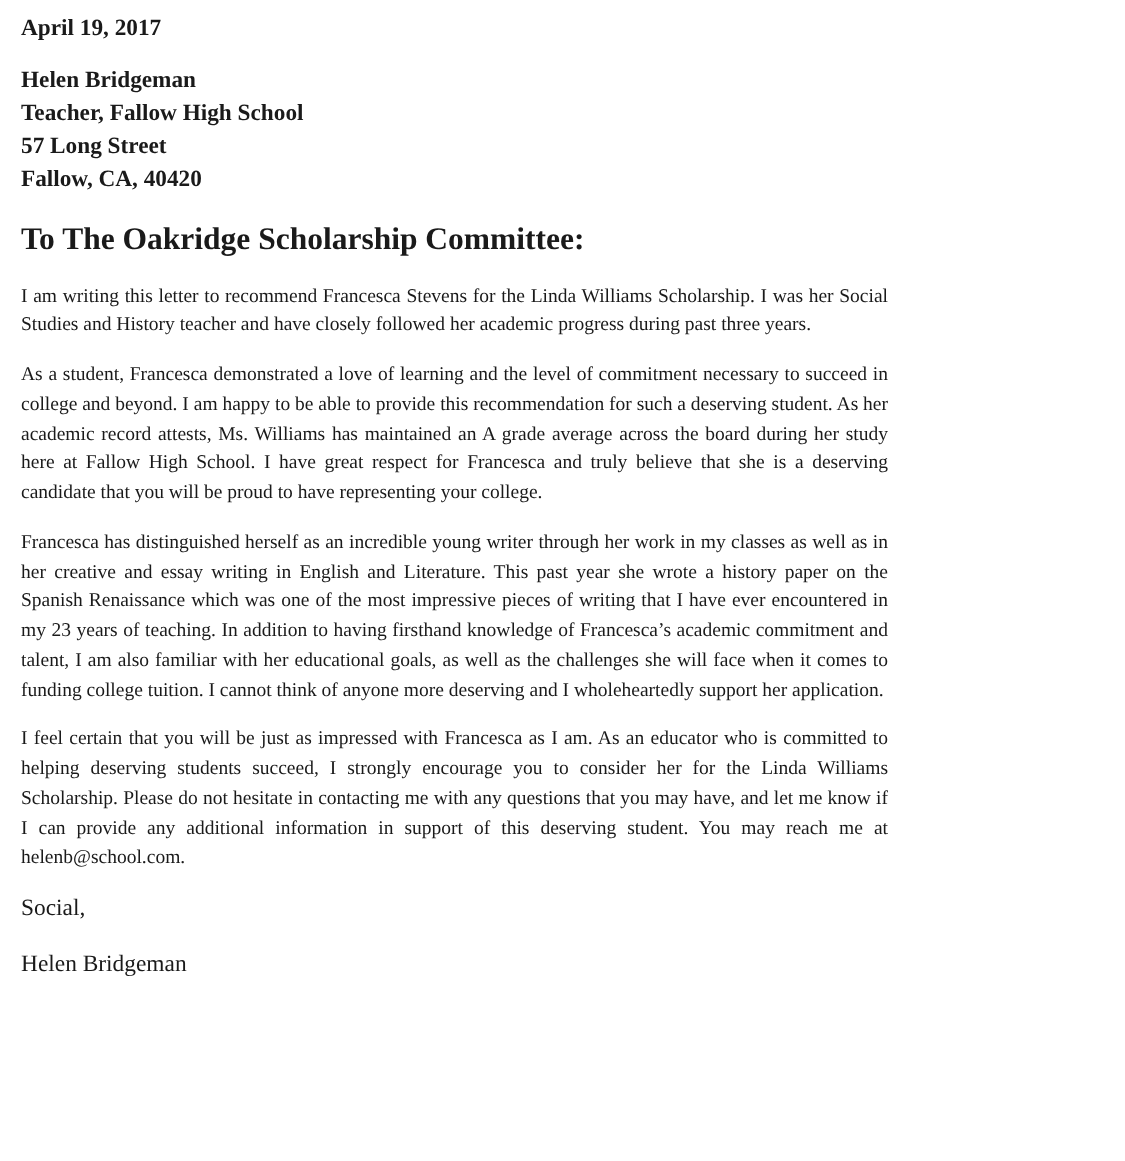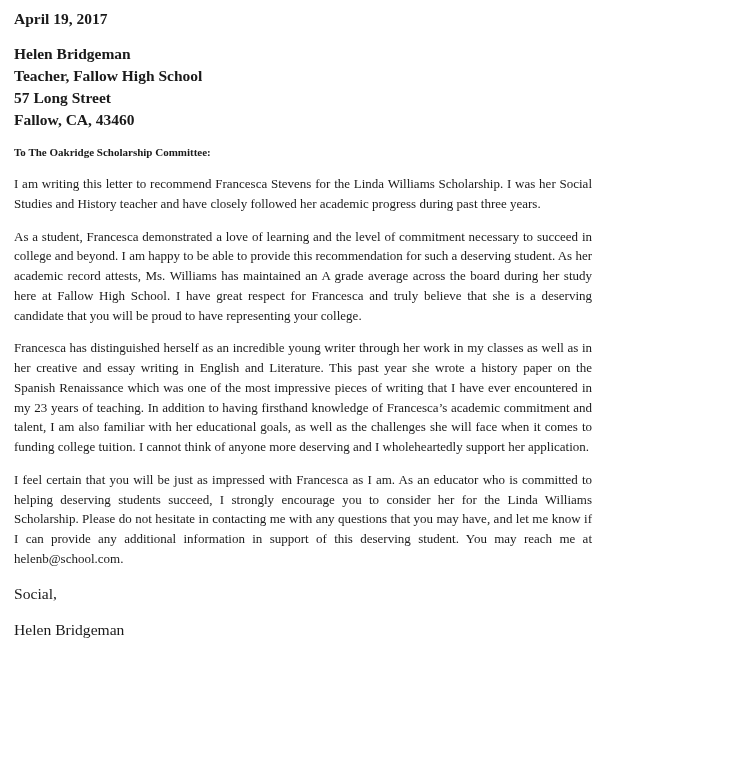--- a/index.html
+++ b/index.html
@@ -33,21 +33,21 @@
     margin: 0 0 15px 0;
   }
   .sender-line {
     font-size: 15.5px;
     font-weight: bold;
     line-height: 1.42;
     margin: 0;
     white-space: nowrap;
   }
   .salutation {
-    font-size: 11px;
+    font-size: 21px;
     font-weight: bold;
     line-height: 1.25;
     margin: 0 0 14px 0;
   }
   .body-paragraph {
     font-size: 13px;
     line-height: 1.52;
     text-align: justify;
     text-justify: inter-word;
     margin: 0 0 13px 0;
@@ -70,21 +70,21 @@
 <body>
 
 <div class="page">
 
   <div class="letter-date">April 19, 2017</div>
 
   <div class="sender-block">
     <div class="sender-line">Helen Bridgeman</div>
     <div class="sender-line">Teacher, Fallow High School</div>
     <div class="sender-line">57 Long Street</div>
-    <div class="sender-line">Fallow, CA, 43460</div>
+    <div class="sender-line">Fallow, CA, 40420</div>
   </div>
 
   <div class="salutation">To The Oakridge Scholarship Committee:</div>
 
   <p class="body-paragraph">I am writing this letter to recommend Francesca Stevens for the Linda Williams Scholarship. I was her Social Studies and History teacher and have closely followed her academic progress during past three years.</p>
 
   <p class="body-paragraph">As a student, Francesca demonstrated a love of learning and the level of commitment necessary to succeed in college and beyond. I am happy to be able to provide this recommendation for such a deserving student. As her academic record attests, Ms. Williams has maintained an A grade average across the board during her study here at Fallow High School. I have great respect for Francesca and truly believe that she is a deserving candidate that you will be proud to have representing your college.</p>
 
   <p class="body-paragraph">Francesca has distinguished herself as an incredible young writer through her work in my classes as well as in her creative and essay writing in English and Literature. This past year she wrote a history paper on the Spanish Renaissance which was one of the most impressive pieces of writing that I have ever encountered in my 23 years of teaching. In addition to having firsthand knowledge of Francesca’s academic commitment and talent, I am also familiar with her educational goals, as well as the challenges she will face when it comes to funding college tuition. I cannot think of anyone more deserving and I wholeheartedly support her application.</p>
 

